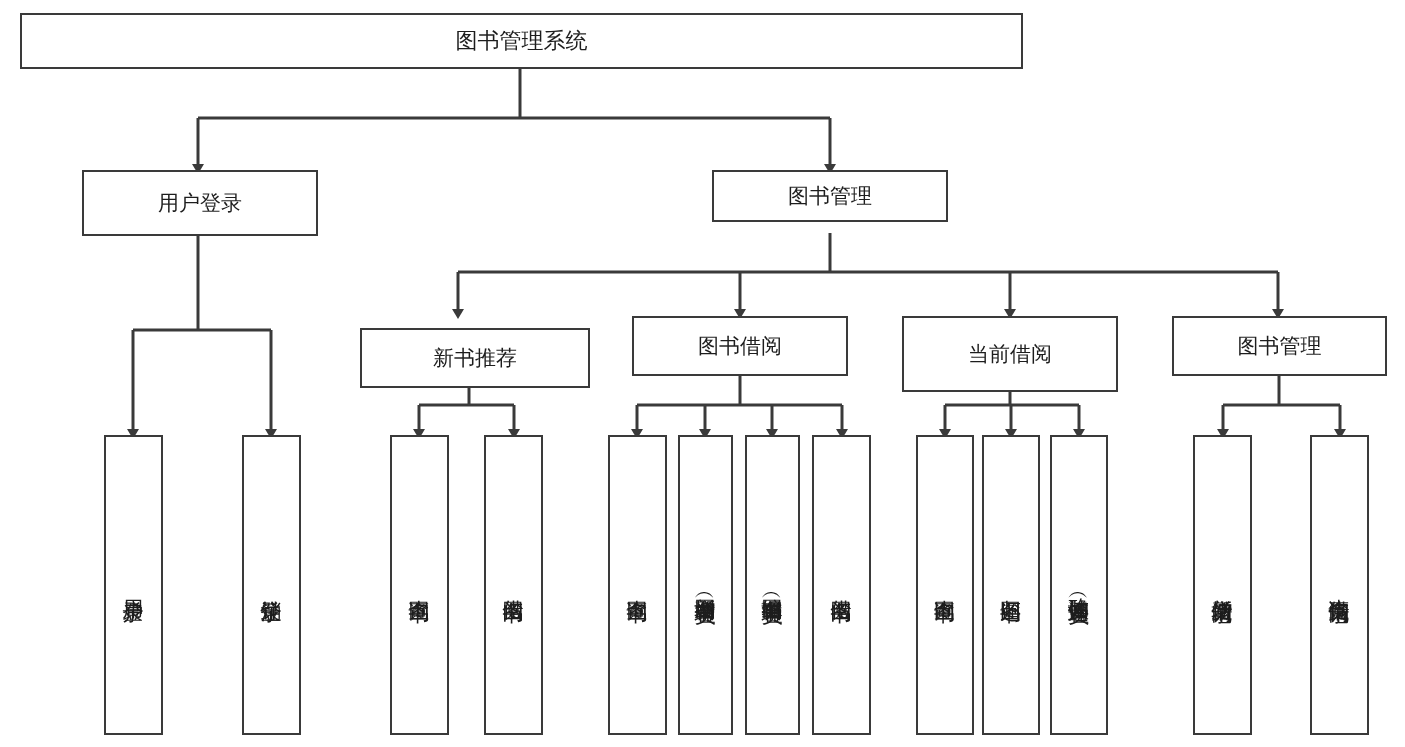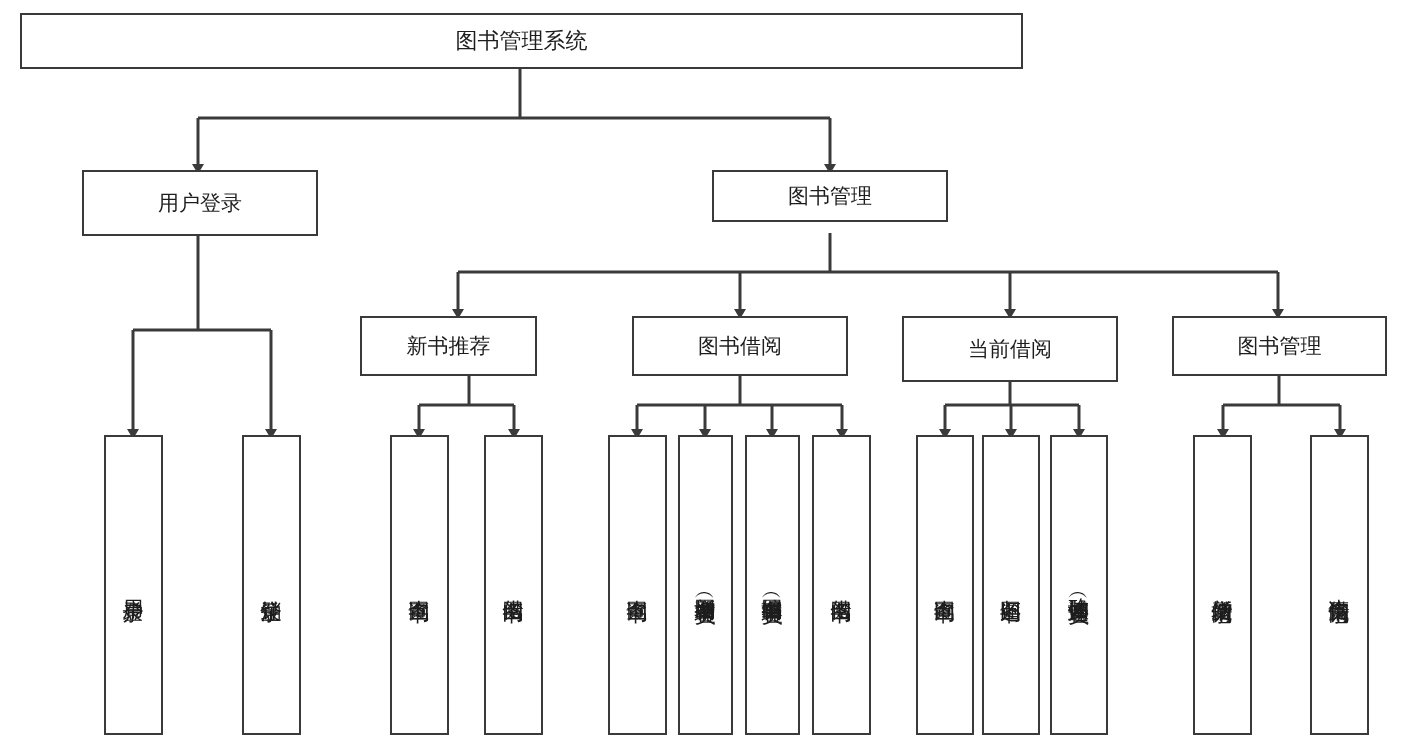--- a/index.html
+++ b/index.html
@@ -78,27 +78,27 @@
     <span class="lbl">图书管理系统</span>
   </div>
 
   <div class="node h-node" style="left:82px;top:170px;width:236px;height:66px;">
     <span class="lbl">用户登录</span>
   </div>
   <div class="node h-node" style="left:712px;top:170px;width:236px;height:52px;">
     <span class="lbl">图书管理</span>
   </div>
 
-  <div class="node h-node" style="left:360px;top:316px;width:177px;height:60px;">
+  <div class="node h-node" style="left:360px;top:328px;width:230px;height:60px;">
     <span class="lbl">新书推荐</span>
   </div>
   <div class="node h-node" style="left:632px;top:316px;width:216px;height:60px;">
     <span class="lbl">图书借阅</span>
   </div>
-  <div class="node h-node" style="left:902px;top:316px;width:216px;height:66px;">
+  <div class="node h-node" style="left:902px;top:316px;width:216px;height:76px;">
     <span class="lbl">当前借阅</span>
   </div>
   <div class="node h-node" style="left:1172px;top:316px;width:215px;height:60px;">
     <span class="lbl">图书管理</span>
   </div>
 
   <div class="node v-node" style="left:104px;top:435px;width:59px;height:300px;">
     <span class="lbl">用户登录</span>
   </div>
   <div class="node v-node" style="left:242px;top:435px;width:59px;height:300px;">

